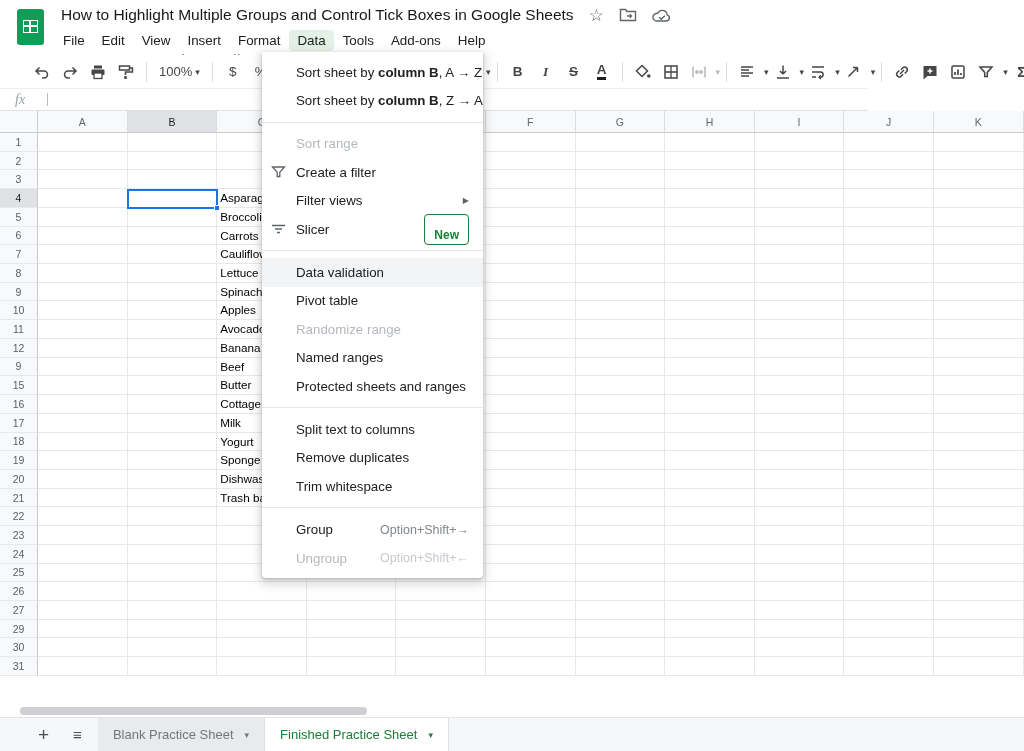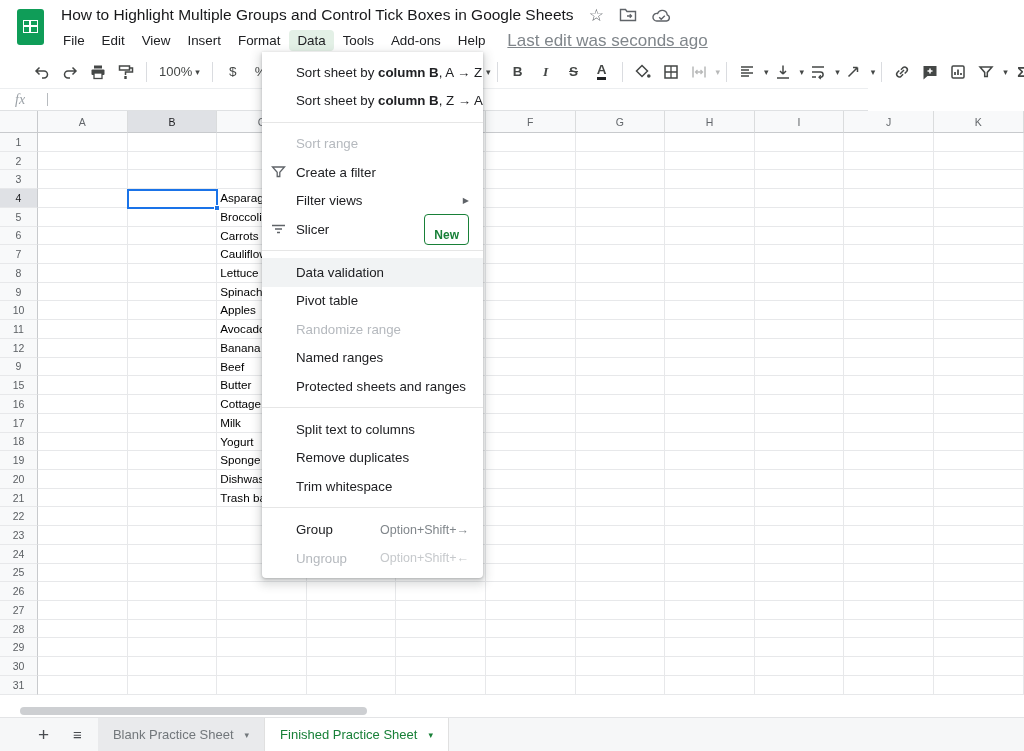--- a/index.html
+++ b/index.html
@@ -9,21 +9,21 @@
   
   .titlebar { position:absolute; left:0; top:0; width:876px; height:55px; background:#fff; }
   .logo { position:absolute; left:17px; top:9px; width:27px; height:36px; background:#0f9d58; border-radius:3px; }
   .logo-grid { position:absolute; left:6px; top:11px; width:15px; height:13px; border:1.6px solid #fff; }
   .logo-grid::before { content:''; position:absolute; left:0; right:0; top:4.2px; height:1.6px; background:#fff; }
   .logo-grid::after  { content:''; position:absolute; top:0; bottom:0; left:5.2px; width:1.6px; background:#fff; }
   .title-row { position:absolute; left:61px; top:6px; display:flex; align-items:center; gap:15px; }
   .doc-title { font-size:15.5px; color:#17181a; white-space:nowrap; }
   .tb-icon { color:#5f6368; display:flex; align-items:center; }
   .star-glyph { font-size:17px; line-height:1; }
-  .menubar { position:absolute; left:55px; top:30px; display:flex; align-items:center; font-size:13.4px; color:#202124; }
+  .menubar { position:absolute; left:55px; top:30px; display:flex; align-items:center; font-size:13.4px; color:#202124;flex-direction:column; }
   .menu-item { padding:3px 8px; border-radius:4px; margin-right:1px; cursor:default; }
   .menu-item.active { background:#e3f0e6; }
   .last-edit { margin-left:13px; color:#80868b; text-decoration:underline; font-size:17px; white-space:nowrap; }
 
   
   .toolbar { position:absolute; left:0; top:55px; width:1024px; height:33px; background:#fff; }
   .tb-group { position:absolute; top:0; height:33px; display:flex; align-items:center; }
   .tb-left  { left:28px; }
   .tb-right { left:483px; }
   .tbtn { min-width:24px; height:24px; display:flex; align-items:center; justify-content:center;
@@ -664,34 +664,20 @@
         <div class="cell"></div>
         <div class="cell"></div>
         <div class="cell"></div>
         <div class="cell"></div>
         <div class="cell"></div>
         <div class="cell"></div>
         <div class="cell"></div>
         <div class="cell"></div>
       </div>
       <div class="grid-row">
-        <div class="row-h">28</div>
-        <div class="cell"></div>
-        <div class="cell"></div>
-        <div class="cell"></div>
-        <div class="cell"></div>
-        <div class="cell"></div>
-        <div class="cell"></div>
-        <div class="cell"></div>
-        <div class="cell"></div>
-        <div class="cell"></div>
-        <div class="cell"></div>
-        <div class="cell"></div>
-      </div>
-      <div class="grid-row">
         <div class="row-h">29</div>
         <div class="cell"></div>
         <div class="cell"></div>
         <div class="cell"></div>
         <div class="cell"></div>
         <div class="cell"></div>
         <div class="cell"></div>
         <div class="cell"></div>
         <div class="cell"></div>
         <div class="cell"></div>

